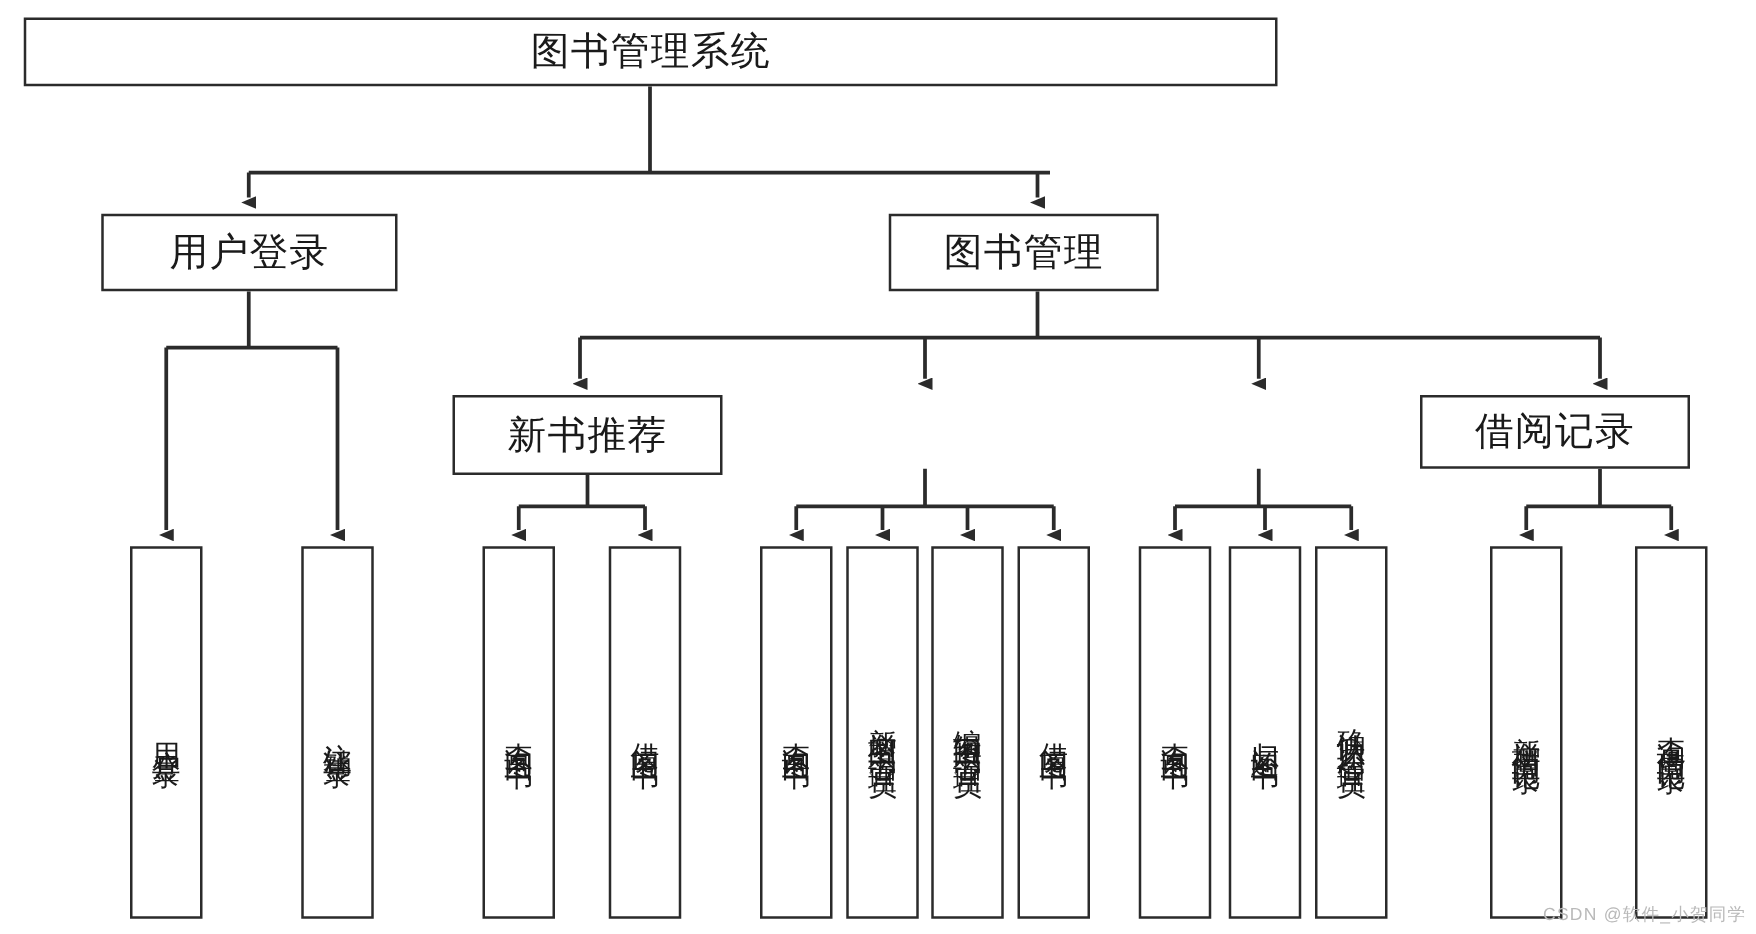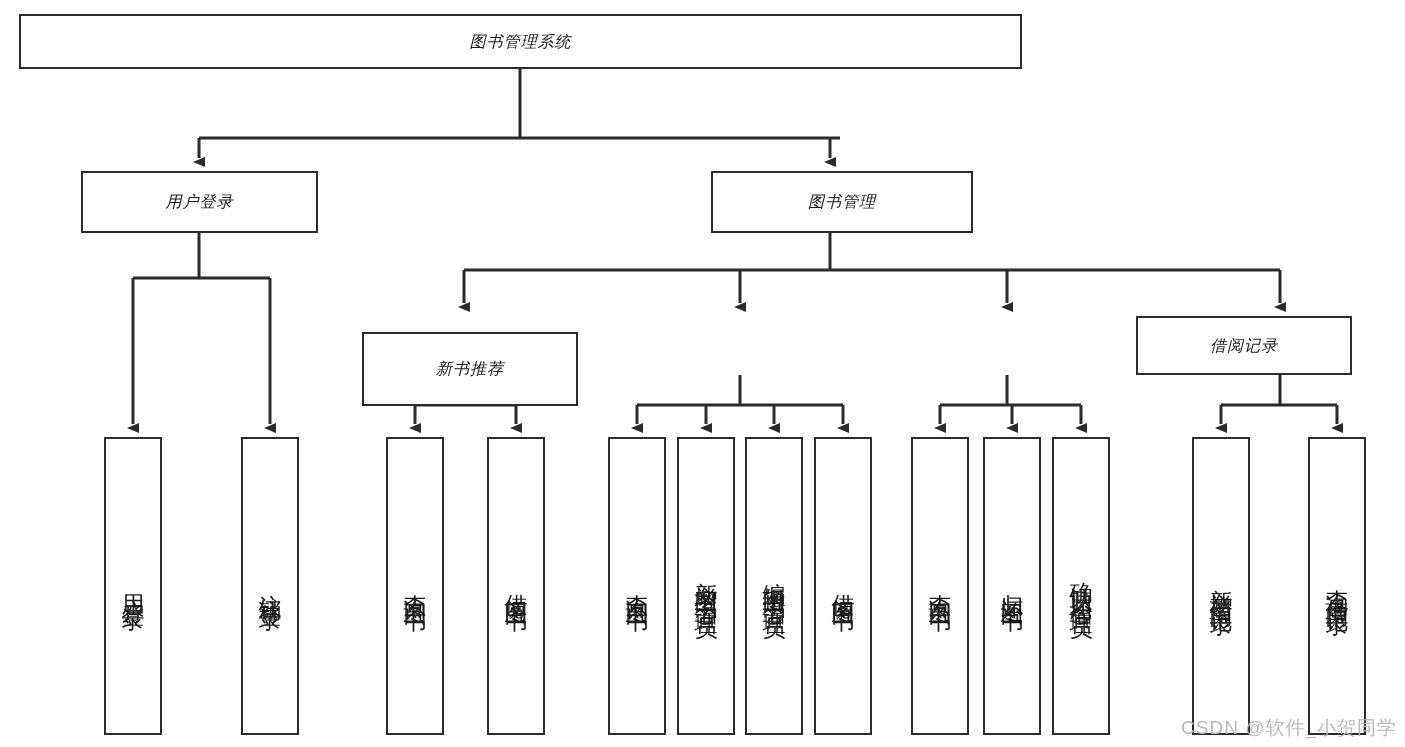--- a/index.html
+++ b/index.html
@@ -19,24 +19,23 @@
     background:#ffffff;
     border:2.5px solid #2b2b2b;
     box-sizing:border-box;
     display:flex;
     align-items:center;
     justify-content:center;
     color:#1a1a1a;
     z-index:3;
   }
   .node.horiz{
-    font-size:16px;
+    font-size:31px;
     letter-spacing:1px;
     line-height:1.1;
-    font-style:italic;
   }
   .node.vert{
     writing-mode:vertical-rl;
     text-orientation:upright;
     font-size:23px;
     letter-spacing:5px;
     line-height:1.25;
     padding-top:4px;
     padding-bottom:4px;
     align-items:center;
@@ -47,21 +46,21 @@
     text-orientation:upright;
     white-space:nowrap;
   }
   svg#edges{
     position:absolute;left:0;top:0;width:1405px;height:747px;
     z-index:1;pointer-events:none;
   }
   .watermark{
     position:absolute;
     right:8px;bottom:6px;
-    font-size:19px;
+    font-size:14px;
     color:#b9b9b9;
     letter-spacing:1px;
     z-index:5;
     white-space:nowrap;
     font-family:"Liberation Sans","DejaVu Sans",sans-serif;
   }
 </style>
 </head>
 <body>
 
@@ -117,25 +116,25 @@
     </g>
   </svg>
 
   <div class="node horiz" style="left:19px;top:14px;width:1003px;height:55px;">
     <span>图书管理系统</span>
   </div>
 
   <div class="node horiz" style="left:81px;top:171px;width:237px;height:62px;">
     <span>用户登录</span>
   </div>
-  <div class="node horiz" style="left:711px;top:171px;width:262px;height:62px;text-align:center;">
+  <div class="node horiz" style="left:711px;top:171px;width:216px;height:62px;text-align:center;">
     <span>图书管理</span>
   </div>
 
-  <div class="node horiz" style="left:362px;top:332px;width:216px;height:74px;">
+  <div class="node horiz" style="left:362px;top:316px;width:216px;height:64px;">
     <span>新书推荐</span>
   </div>
   <div class="node horiz" style="left:1136px;top:316px;width:216px;height:59px;">
     <span>借阅记录</span>
   </div>
 
   <div class="node vert" style="left:104px;top:437px;width:58px;height:298px;">
     <span class="vtext">用户登录</span>
   </div>
   <div class="node vert" style="left:241px;top:437px;width:58px;height:298px;">

